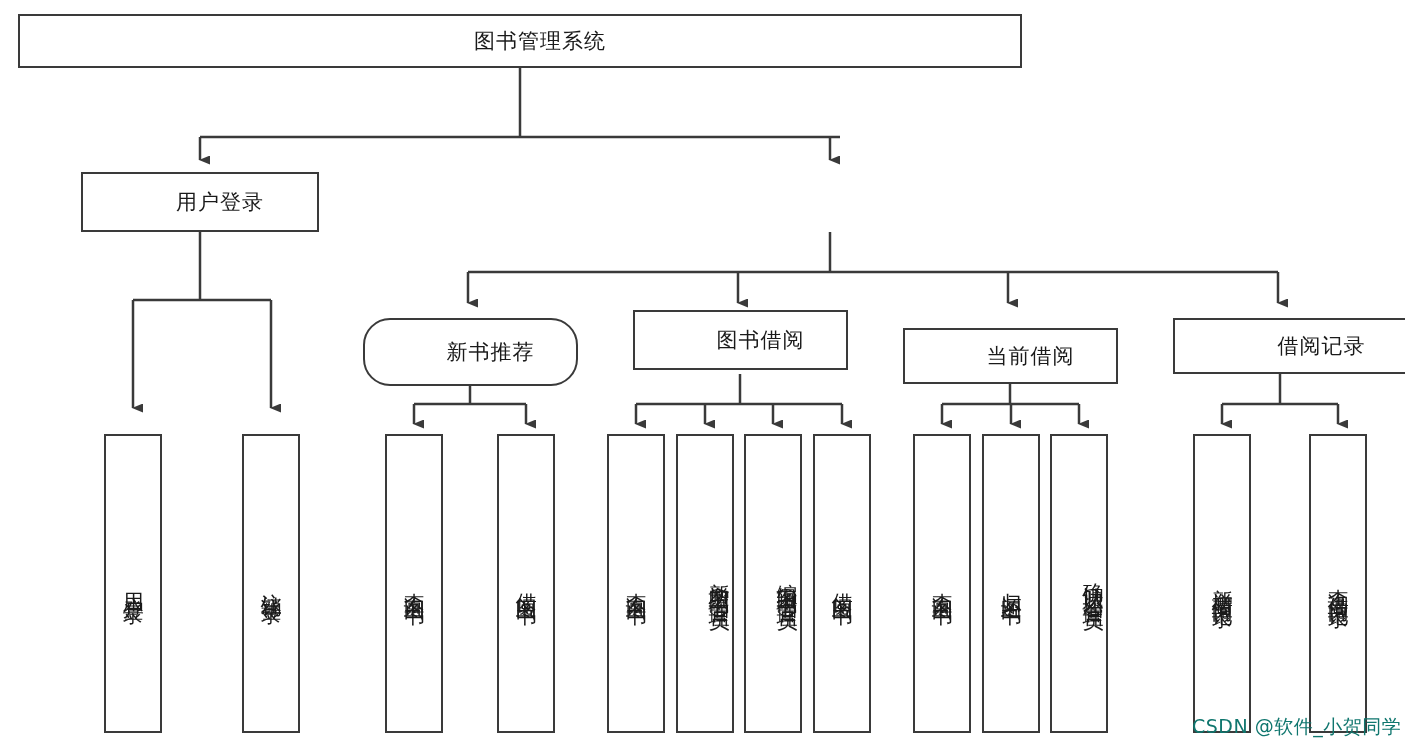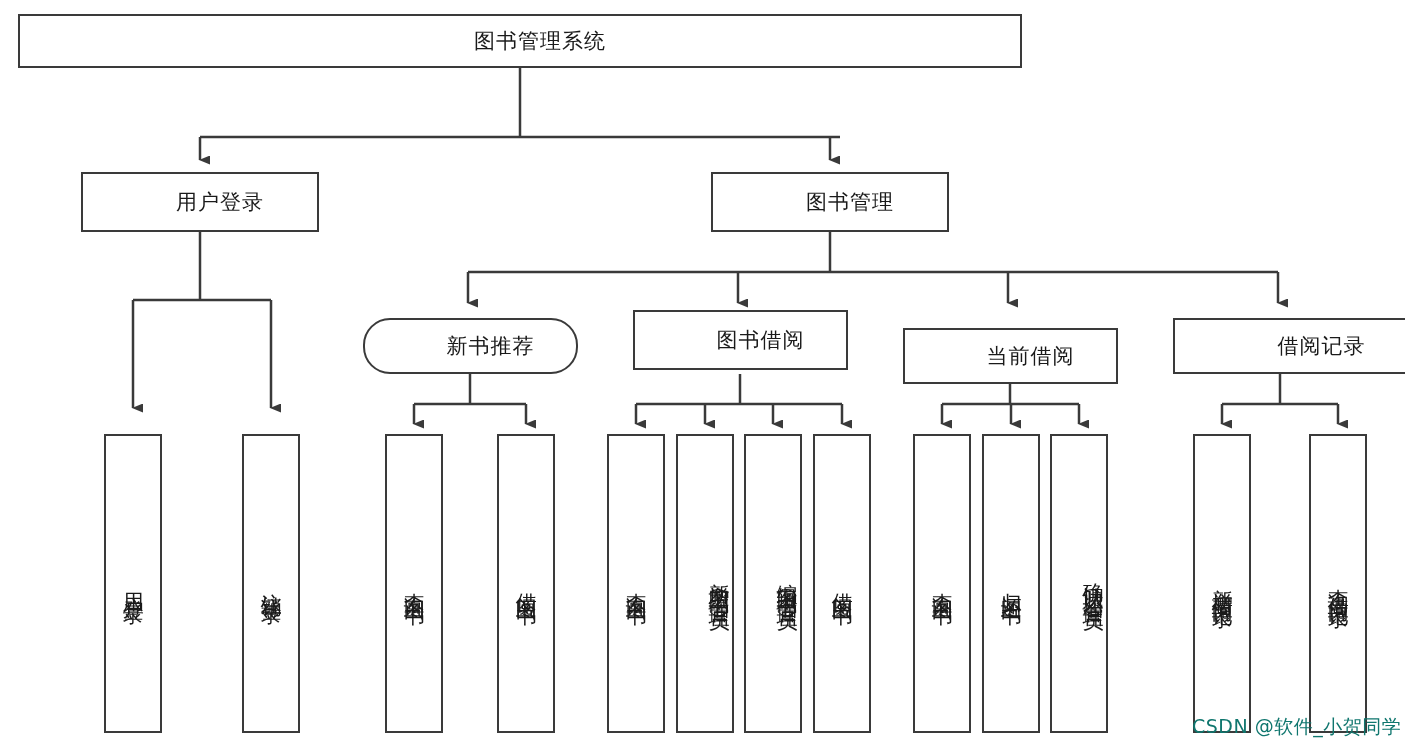--- a/index.html
+++ b/index.html
@@ -121,25 +121,22 @@
     </g>
   </svg>
 
   <div class="node h" style="left:18px; top:14px; width:1004px; height:54px;">
     <span>图书管理系统</span>
   </div>
 
   <div class="node h" style="left:81px; top:172px; width:238px; height:60px;">
     <span>用户登录</span>
   </div>
-  <div class="node h" style="left:711px; top:172px; width:238px; height:60px;">
-    <span>图书管理</span>
-  </div>
 
-  <div class="node h" style="left:363px; top:318px; width:215px; height:56px;border-radius:27px;">
+  <div class="node h" style="left:363px; top:318px; width:215px; height:68px;border-radius:27px;">
     <span>新书推荐</span>
   </div>
   <div class="node h" style="left:633px; top:310px; width:215px; height:60px;">
     <span>图书借阅</span>
   </div>
   <div class="node h" style="left:903px; top:328px; width:215px; height:56px;">
     <span>当前借阅</span>
   </div>
   <div class="node h" style="left:1173px; top:318px; width:257px; height:56px;">
     <span>借阅记录</span>

